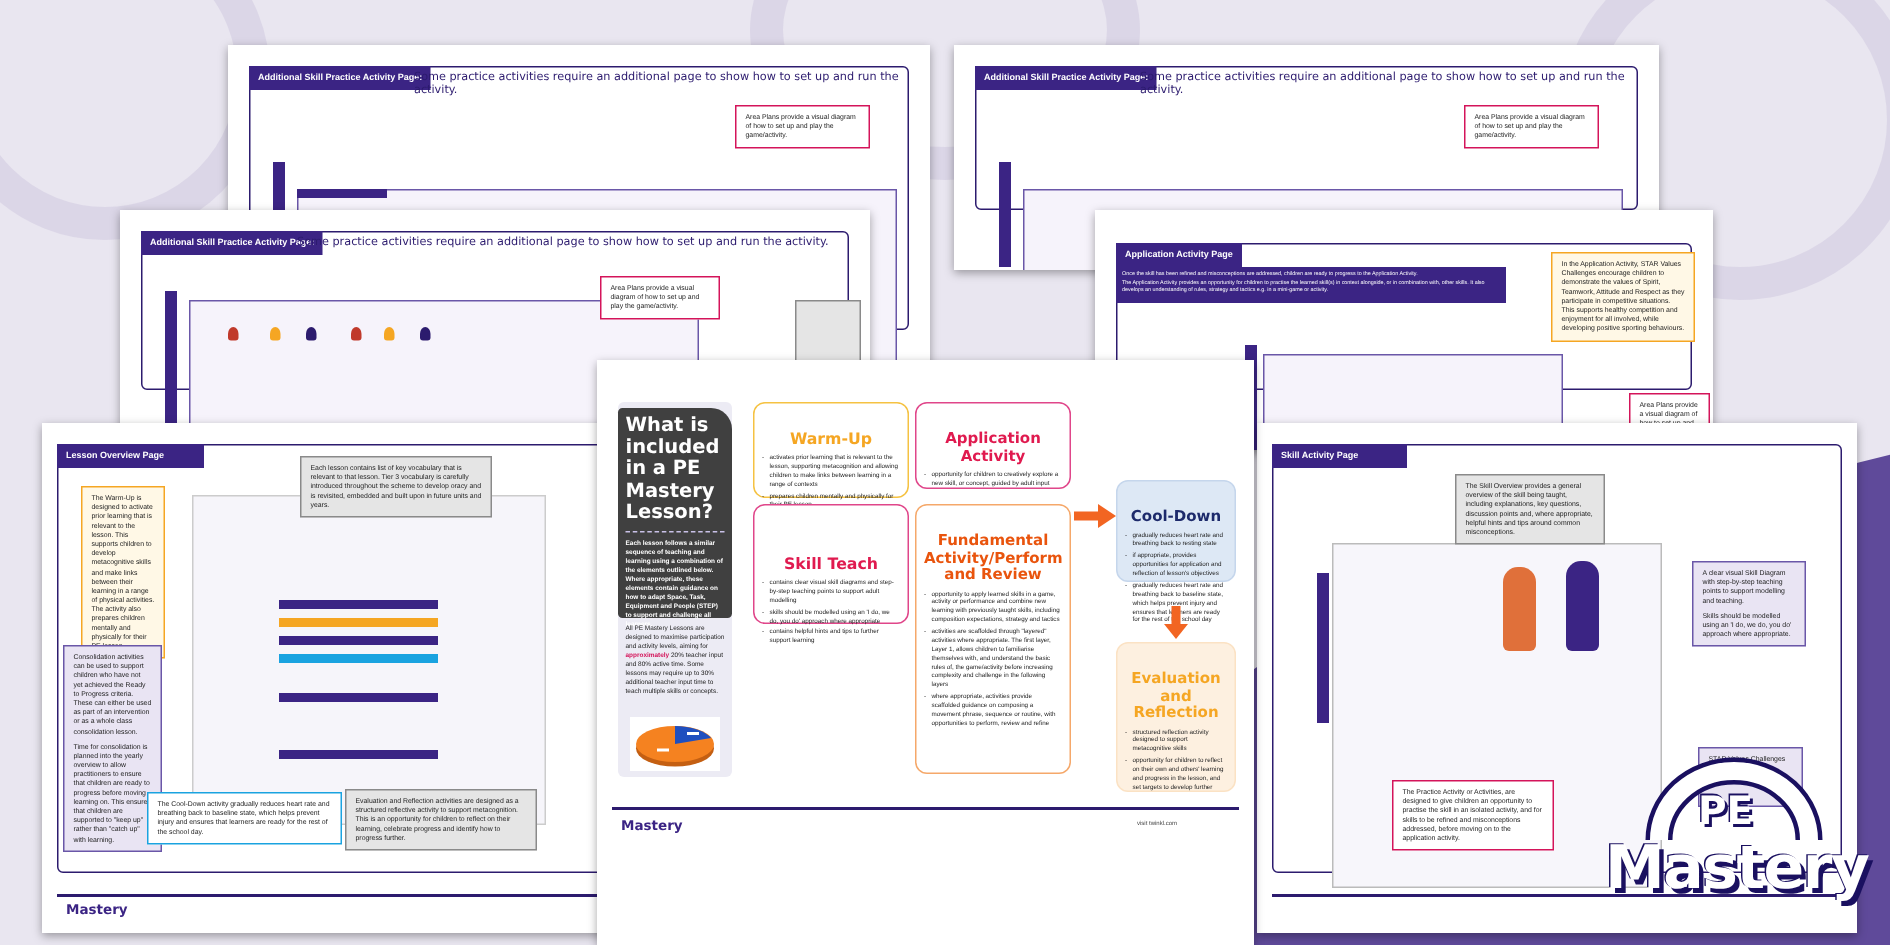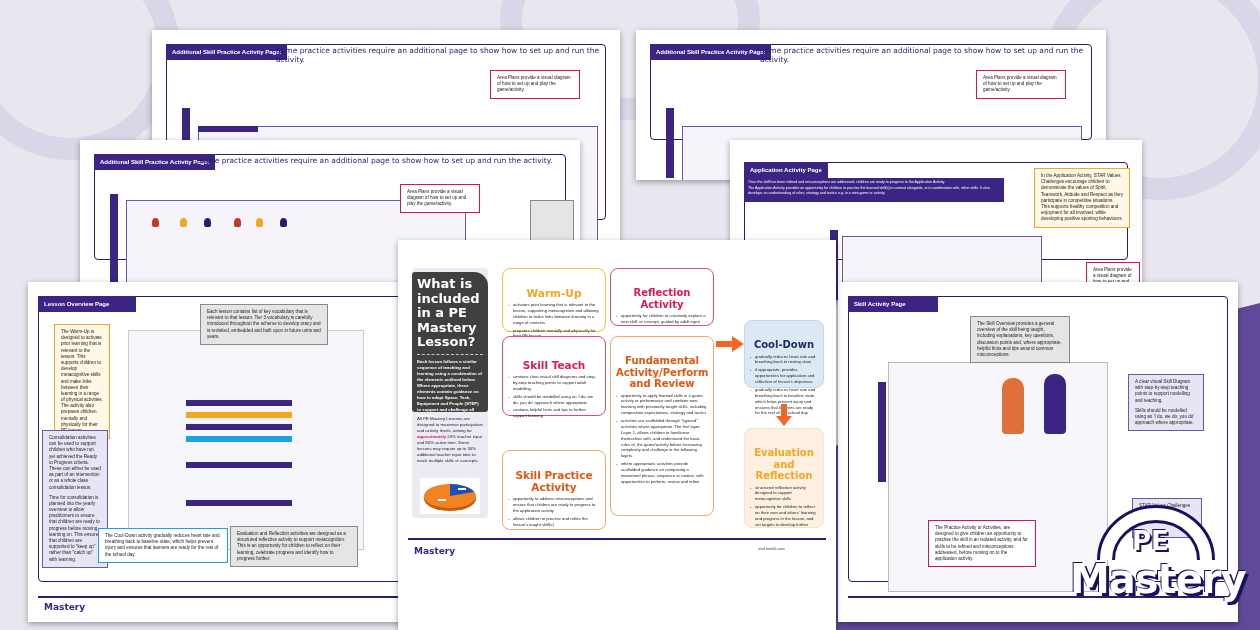--- a/index.html
+++ b/index.html
@@ -195,38 +195,31 @@
 
   <div class="card" style="left:104px;top:28px;width:104px;height:64px;border-color:#f5c242;">
     <h2 style="color:#f5a623;font-size:10.5px;">Warm-Up</h2>
     <ul>
       <li>activates prior learning that is relevant to the lesson, supporting metacognition and allowing children to make links between learning in a range of contexts</li>
       <li>prepares children mentally and physically for their PE lesson</li>
     </ul>
   </div>
 
   <div class="card" style="left:104px;top:96px;width:104px;height:80px;border-color:#e0468a;">
-    <h2 style="color:#e01a4f;font-size:10.5px;margin-top:4px;">Skill Teach</h2>
+    <h2 style="color:#e01a4f;font-size:10.5px;margin-top:15px;">Skill Teach</h2>
     <ul>
       <li>contains clear visual skill diagrams and step-by-step teaching points to support adult modelling</li>
       <li>skills should be modelled using an 'I do, we do, you do' approach where appropriate</li>
       <li>contains helpful hints and tips to further support learning</li>
     </ul>
   </div>
 
-  <div class="card" style="left:104px;top:210px;width:104px;height:80px;border-color:#f5a86a;">
-    <h2 style="color:#e9540d;font-size:10.5px;">Skill Practice Activity</h2>
-    <ul>
-      <li>opportunity to address misconceptions and ensure that children are ready to progress to the application activity</li>
-      <li>allows children to practise and refine the lesson's taught skill(s)</li>
-    </ul>
-  </div>
 
   <div class="card" style="left:212px;top:28px;width:104px;height:58px;border-color:#e0468a;">
-    <h2 style="color:#e01a4f;font-size:10px;">Reflection Activity</h2>
+    <h2 style="color:#e01a4f;font-size:10px;">Application Activity</h2>
     <ul>
       <li>opportunity for children to creatively explore a new skill, or concept, guided by adult input</li>
     </ul>
   </div>
 
   <div class="card" style="left:212px;top:96px;width:104px;height:180px;border-color:#f5a86a;">
     <h2 style="color:#e9540d;font-size:10px;">Fundamental Activity/Perform and Review</h2>
     <ul>
       <li>opportunity to apply learned skills in a game, activity or performance and combine new learning with previously taught skills, including composition expectations, strategy and tactics</li>
       <li>activities are scaffolded through "layered" activities where appropriate. The first layer, Layer 1, allows children to familiarise themselves with, and understand the basic rules of, the game/activity before increasing complexity and challenge in the following layers</li>

